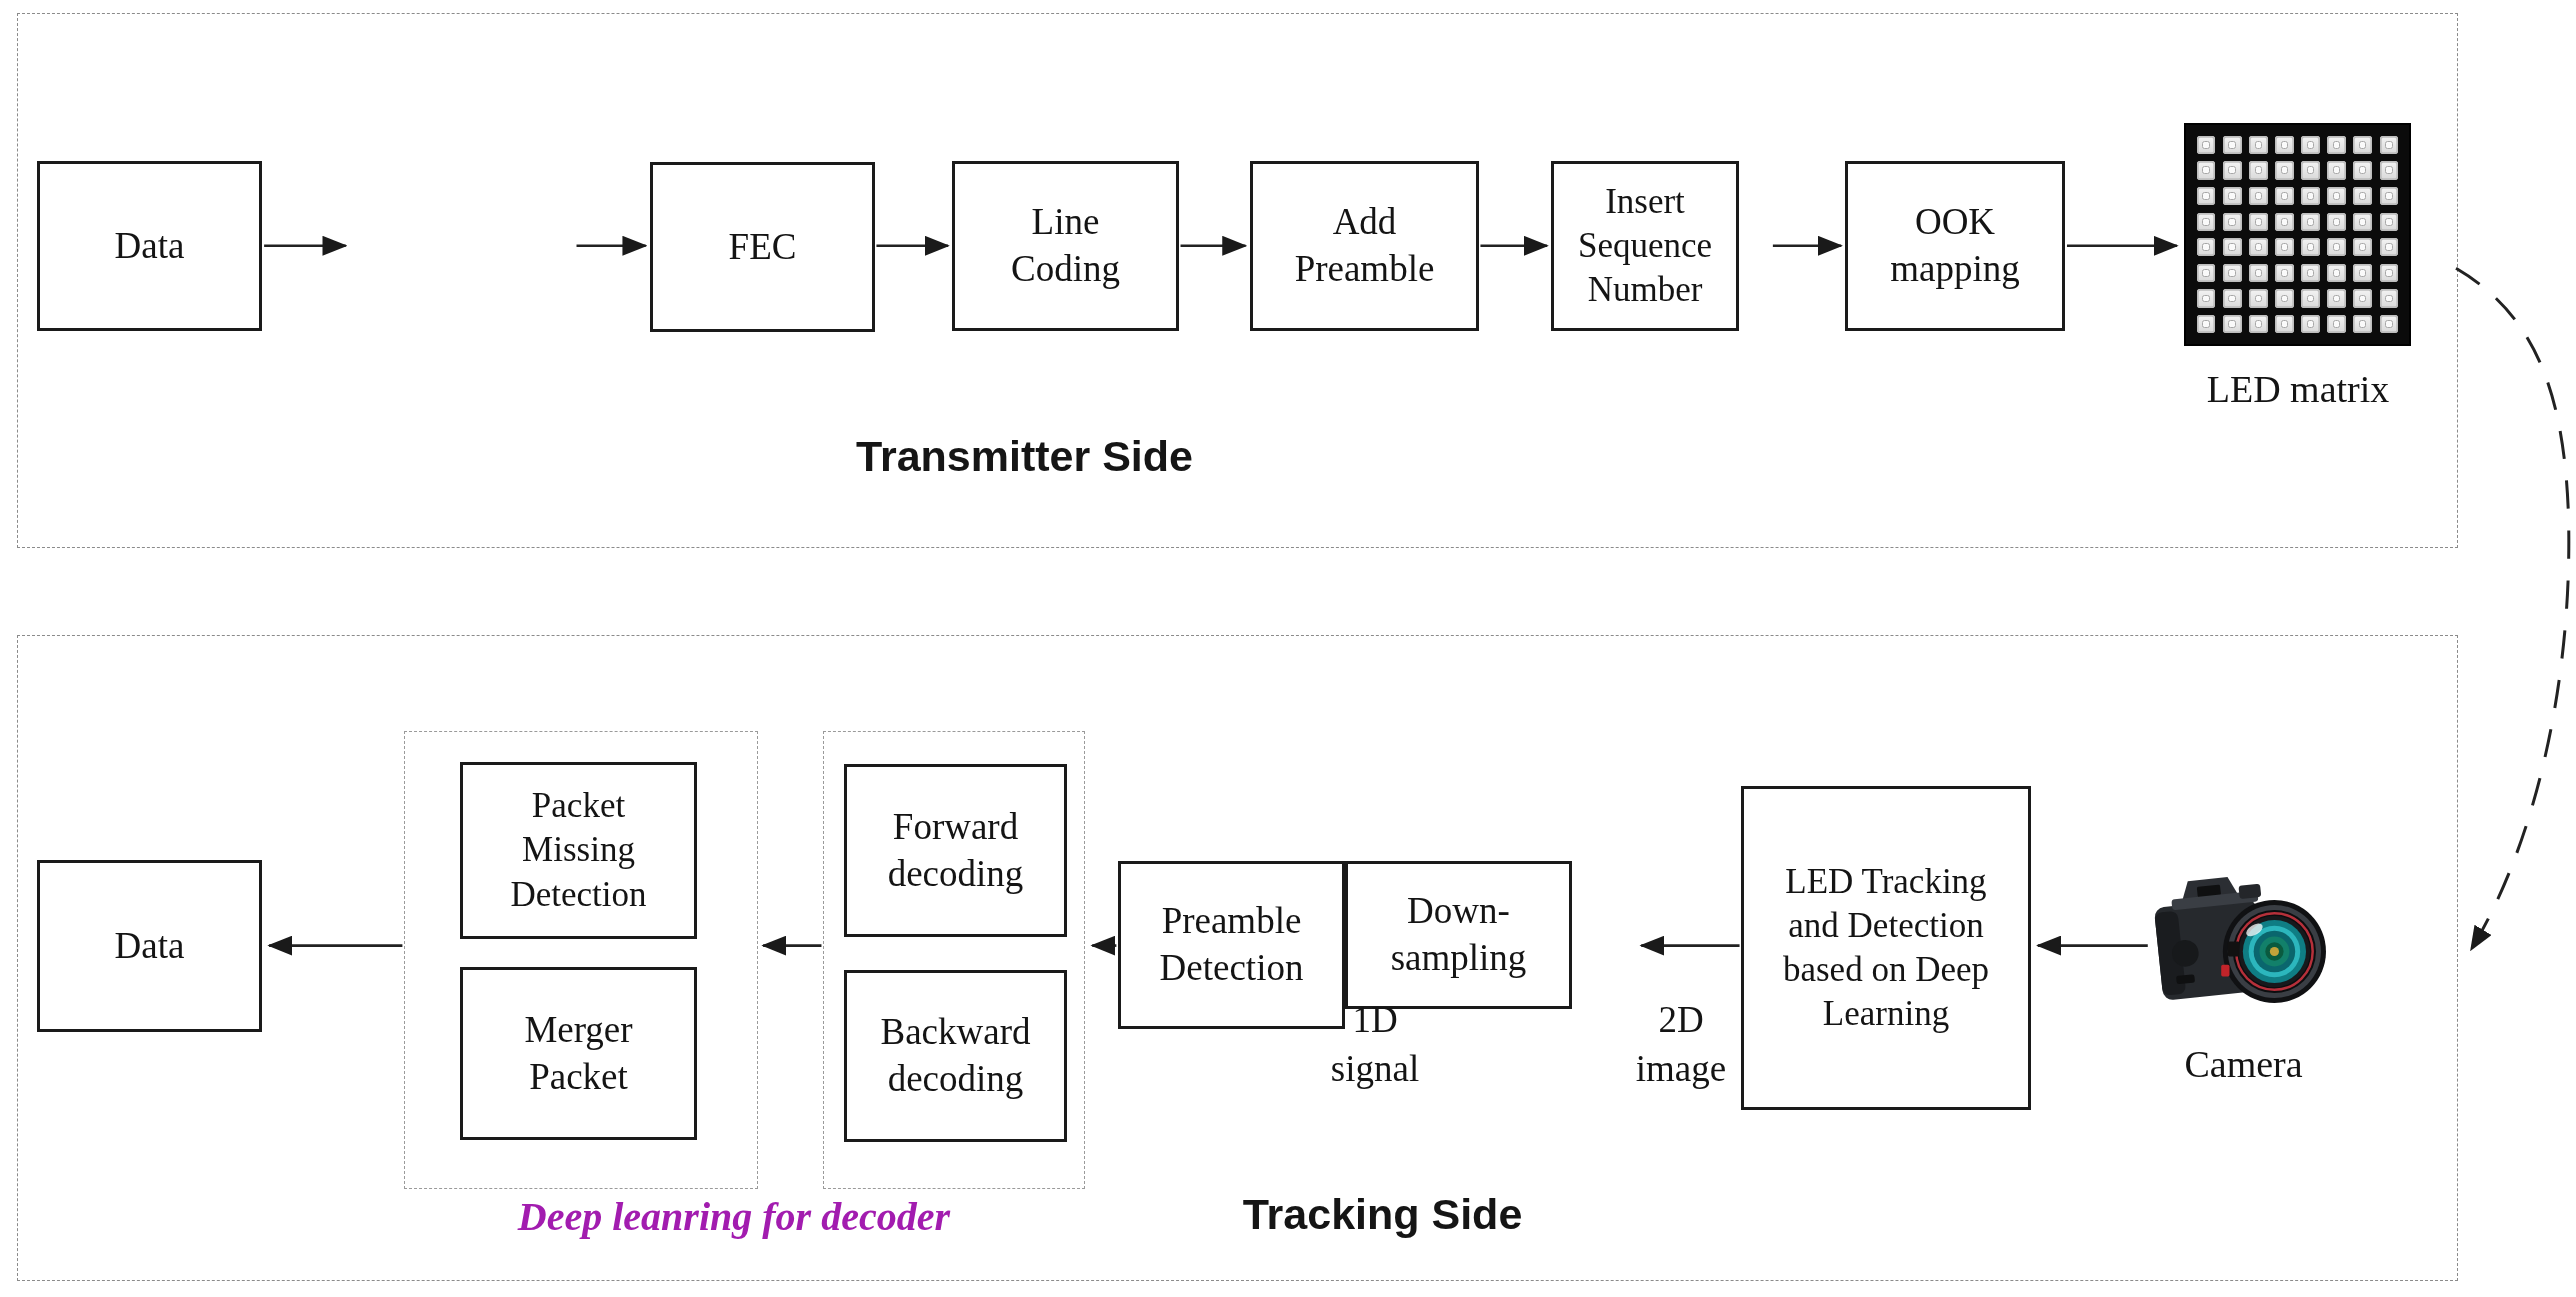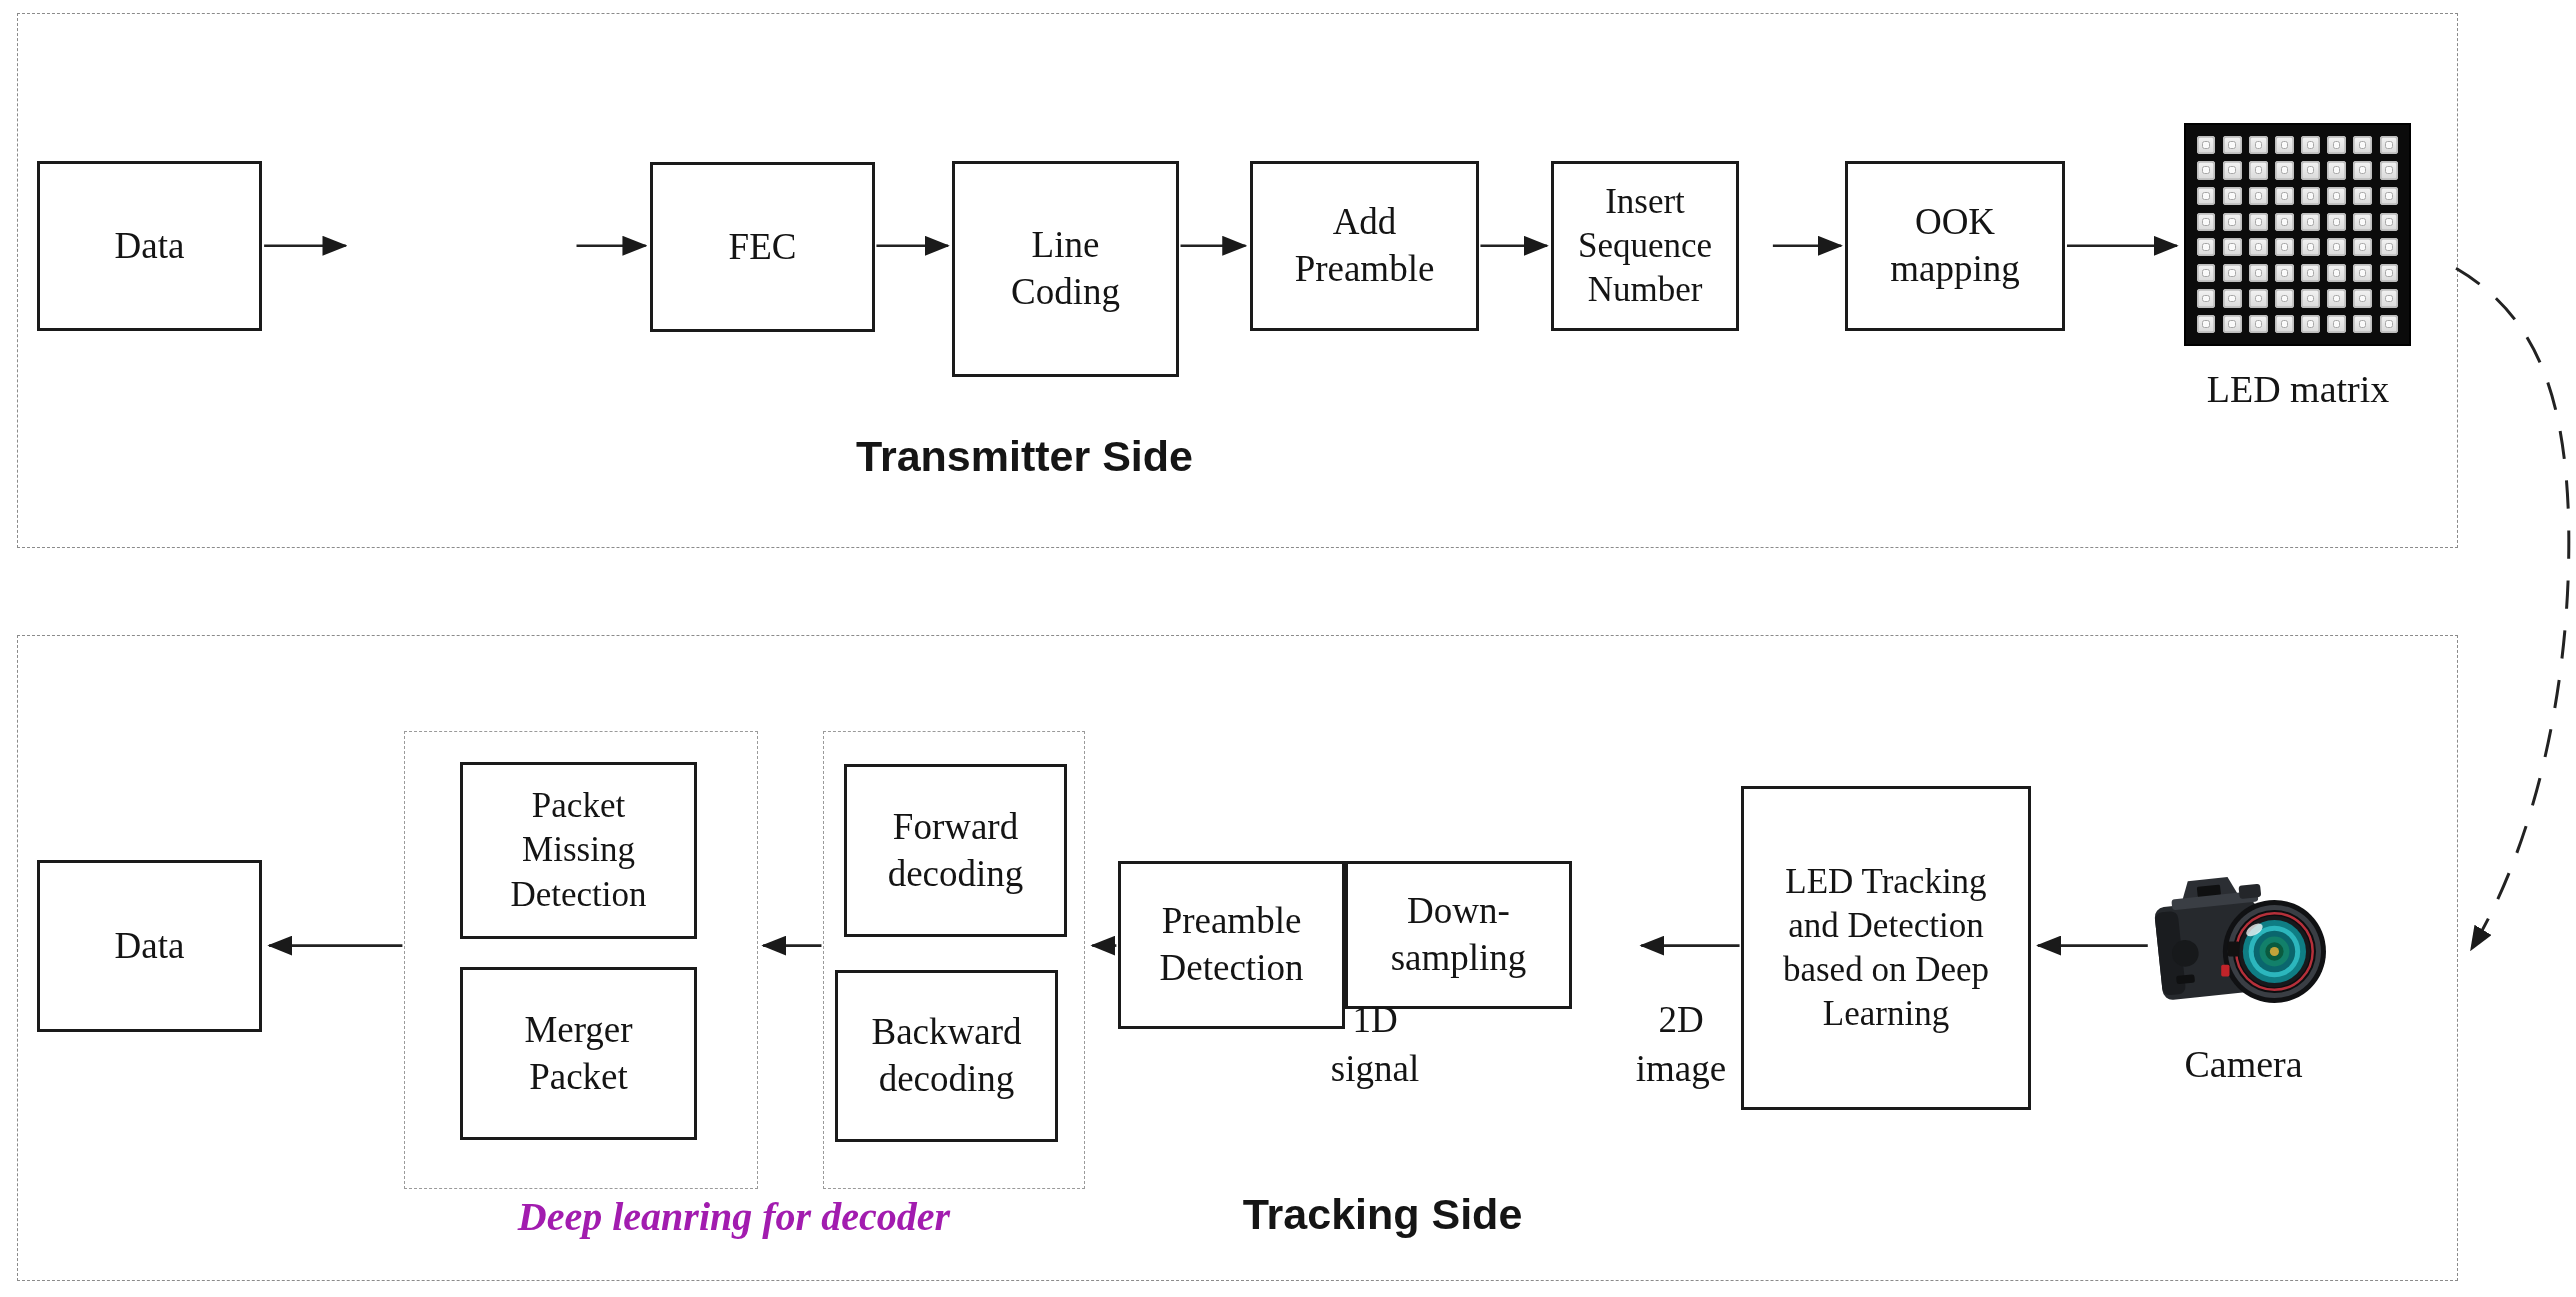--- a/index.html
+++ b/index.html
@@ -85,21 +85,21 @@
   </svg>
 
   <section class="dashed-box" style="left:16.7px;top:13.3px;width:2441px;height:535px"></section>
 
   <div class="block" style="left:37px;top:161px;width:225px;height:170px">
     <span class="block-text">Data</span>
   </div>
   <div class="block" style="left:650px;top:162px;width:225px;height:170px">
     <span class="block-text">FEC</span>
   </div>
-  <div class="block" style="left:952px;top:161px;width:227px;height:216px">
+  <div class="block" style="left:952px;top:161px;width:227px;height:170px">
     <span class="block-text">Line
 Coding</span>
   </div>
   <div class="block" style="left:1250px;top:161px;width:229px;height:170px">
     <span class="block-text">Add
 Preamble</span>
   </div>
   <div class="block" style="left:1551px;top:161px;width:188px;height:170px">
     <span class="block-text" style="font-size:35px">Insert
 Sequence
@@ -198,21 +198,21 @@
       <span class="block-text">Merger
 Packet</span>
     </div>
   </div>
 
   <div class="sub-dashed" style="left:823px;top:731px;width:262px;height:458px">
     <div class="block" style="left:20px;top:32px;width:223px;height:173px">
       <span class="block-text">Forward
 decoding</span>
     </div>
-    <div class="block" style="left:11px;top:238px;width:223px;height:172px">
+    <div class="block" style="left:20px;top:238px;width:223px;height:172px">
       <span class="block-text">Backward
 decoding</span>
     </div>
   </div>
 
   <div class="block" style="left:1118px;top:861px;width:227px;height:168px">
     <span class="block-text">Preamble
 Detection</span>
   </div>
   <div class="block" style="left:1345px;top:861px;width:227px;height:148px">

